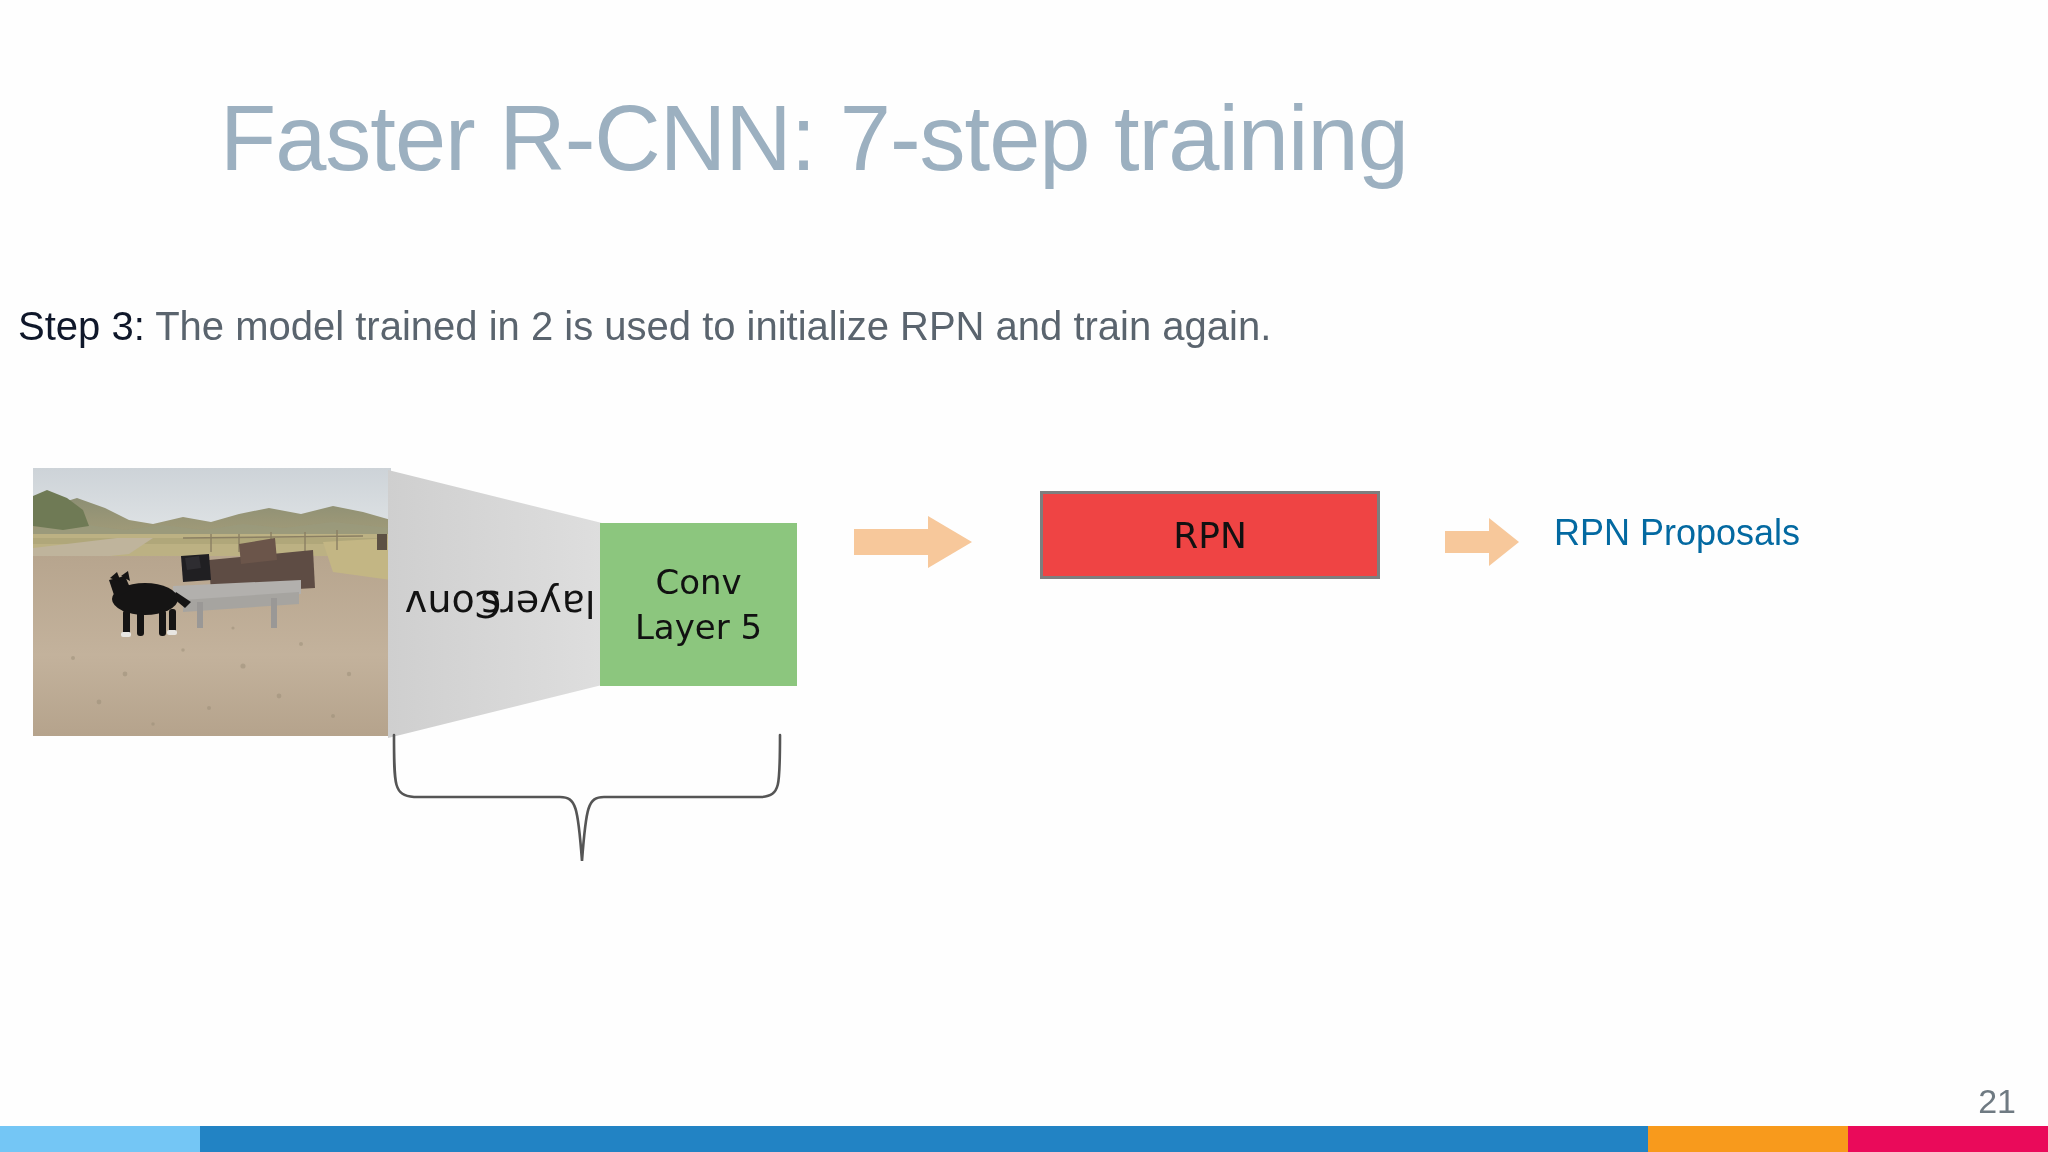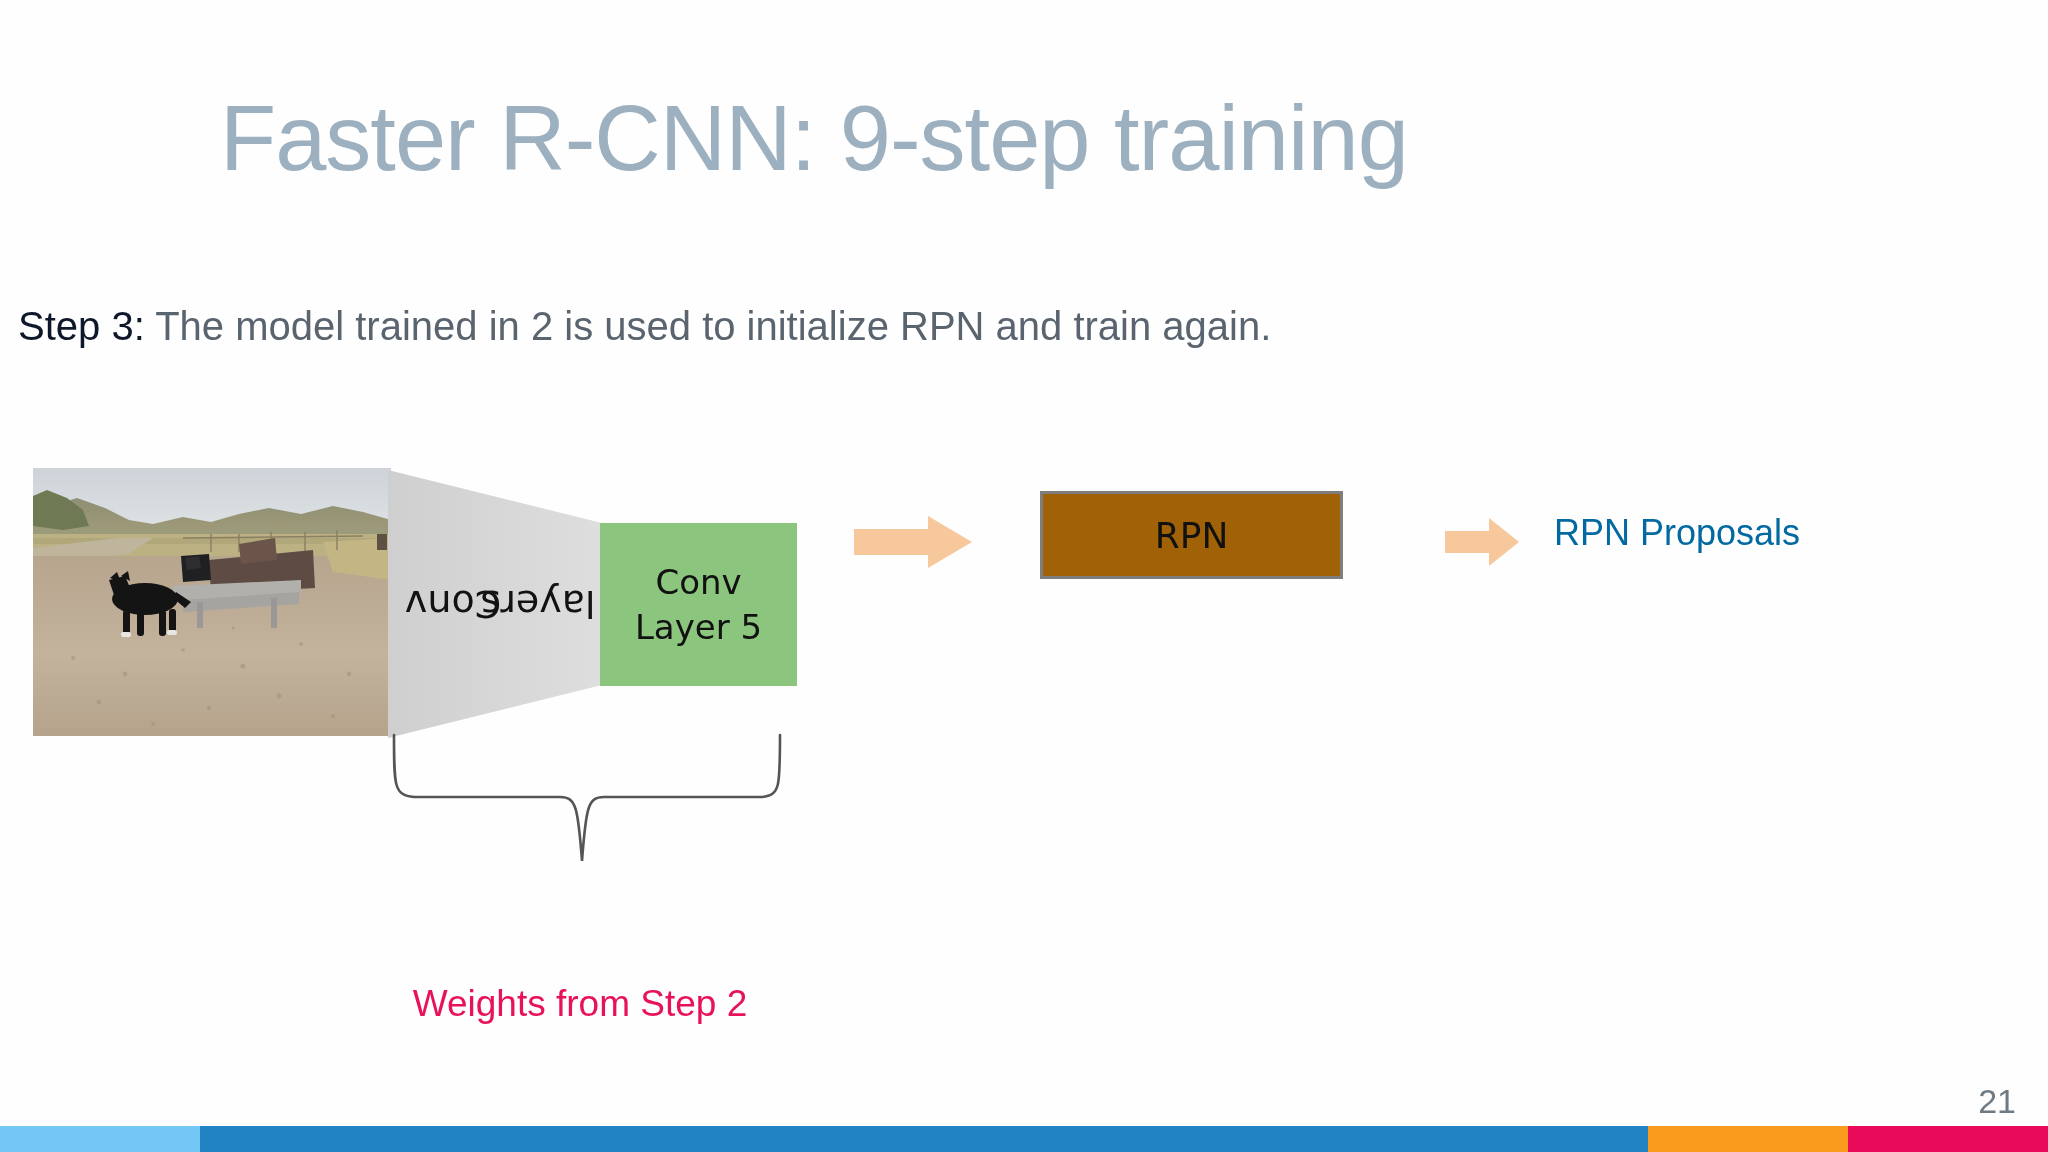--- a/index.html
+++ b/index.html
@@ -115,23 +115,23 @@
   }
   .flow-arrow svg { display: block; }
   #arrow-conv-to-rpn { left: 854px; top: 516px; }
   #arrow-rpn-to-proposals { left: 1445px; top: 518px; }
 
   
   #rpn-box {
     position: absolute;
     left: 1040px;
     top: 491px;
-    width: 303px;
+    width: 340px;
     height: 88px;
-    background: #a16207;
+    background: #ef4444;
     border: 3px solid #7e7e7e;
     box-sizing: border-box;
     display: flex;
     align-items: center;
     justify-content: center;
     font-family: "DejaVu Sans", sans-serif;
     font-size: 36px;
     color: #111111;
   }
 
@@ -184,21 +184,21 @@
     bottom: 0;
     width: 2048px;
     height: 26px;
     display: flex;
   }
   #bottom-bar .seg { height: 100%; }
 </style>
 </head>
 <body>
 
-<div id="slide-title">Faster R-CNN: 9-step training</div>
+<div id="slide-title">Faster R-CNN: 7-step training</div>
 
 <div id="subtitle-line">
   <span id="subtitle-step">Step 3:</span><span id="subtitle-rest"> The model trained in 2 is used to initialize RPN and train again.</span>
 </div>
 
 <div id="photo-thumb">
   <svg width="358" height="268" viewBox="0 0 358 268" xmlns="http://www.w3.org/2000/svg">
     <defs>
       <linearGradient id="skyg" x1="0" y1="0" x2="0" y2="1">
         <stop offset="0%" stop-color="#cdd3d8"></stop>
@@ -323,21 +323,20 @@
 <div id="rpn-proposals-label">RPN Proposals</div>
 
 <div id="weights-brace">
   <svg width="420" height="200" viewBox="0 0 420 200" xmlns="http://www.w3.org/2000/svg">
     <path d="M14 2 C14 54, 14 62, 34 64 L180 64 C196 64, 198 74, 202 128
              C206 74, 208 64, 224 64 L382 64 C400 62, 400 54, 400 2" fill="none" stroke="#555555" stroke-width="2.6" stroke-linecap="round"></path>
   </svg>
 </div>
 
 <div id="weights-caption">
-  <span class="line">Weights from Step 2</span>
 </div>
 
 <div id="page-number">21</div>
 
 <div id="bottom-bar">
     <div class="seg" style="background: rgb(116, 198, 245); width: 200px;"></div>
     <div class="seg" style="background: rgb(34, 131, 196); width: 1448px;"></div>
     <div class="seg" style="background: rgb(248, 154, 28); width: 200px;"></div>
     <div class="seg" style="background: rgb(234, 10, 90); width: 200px;"></div>
   </div>

